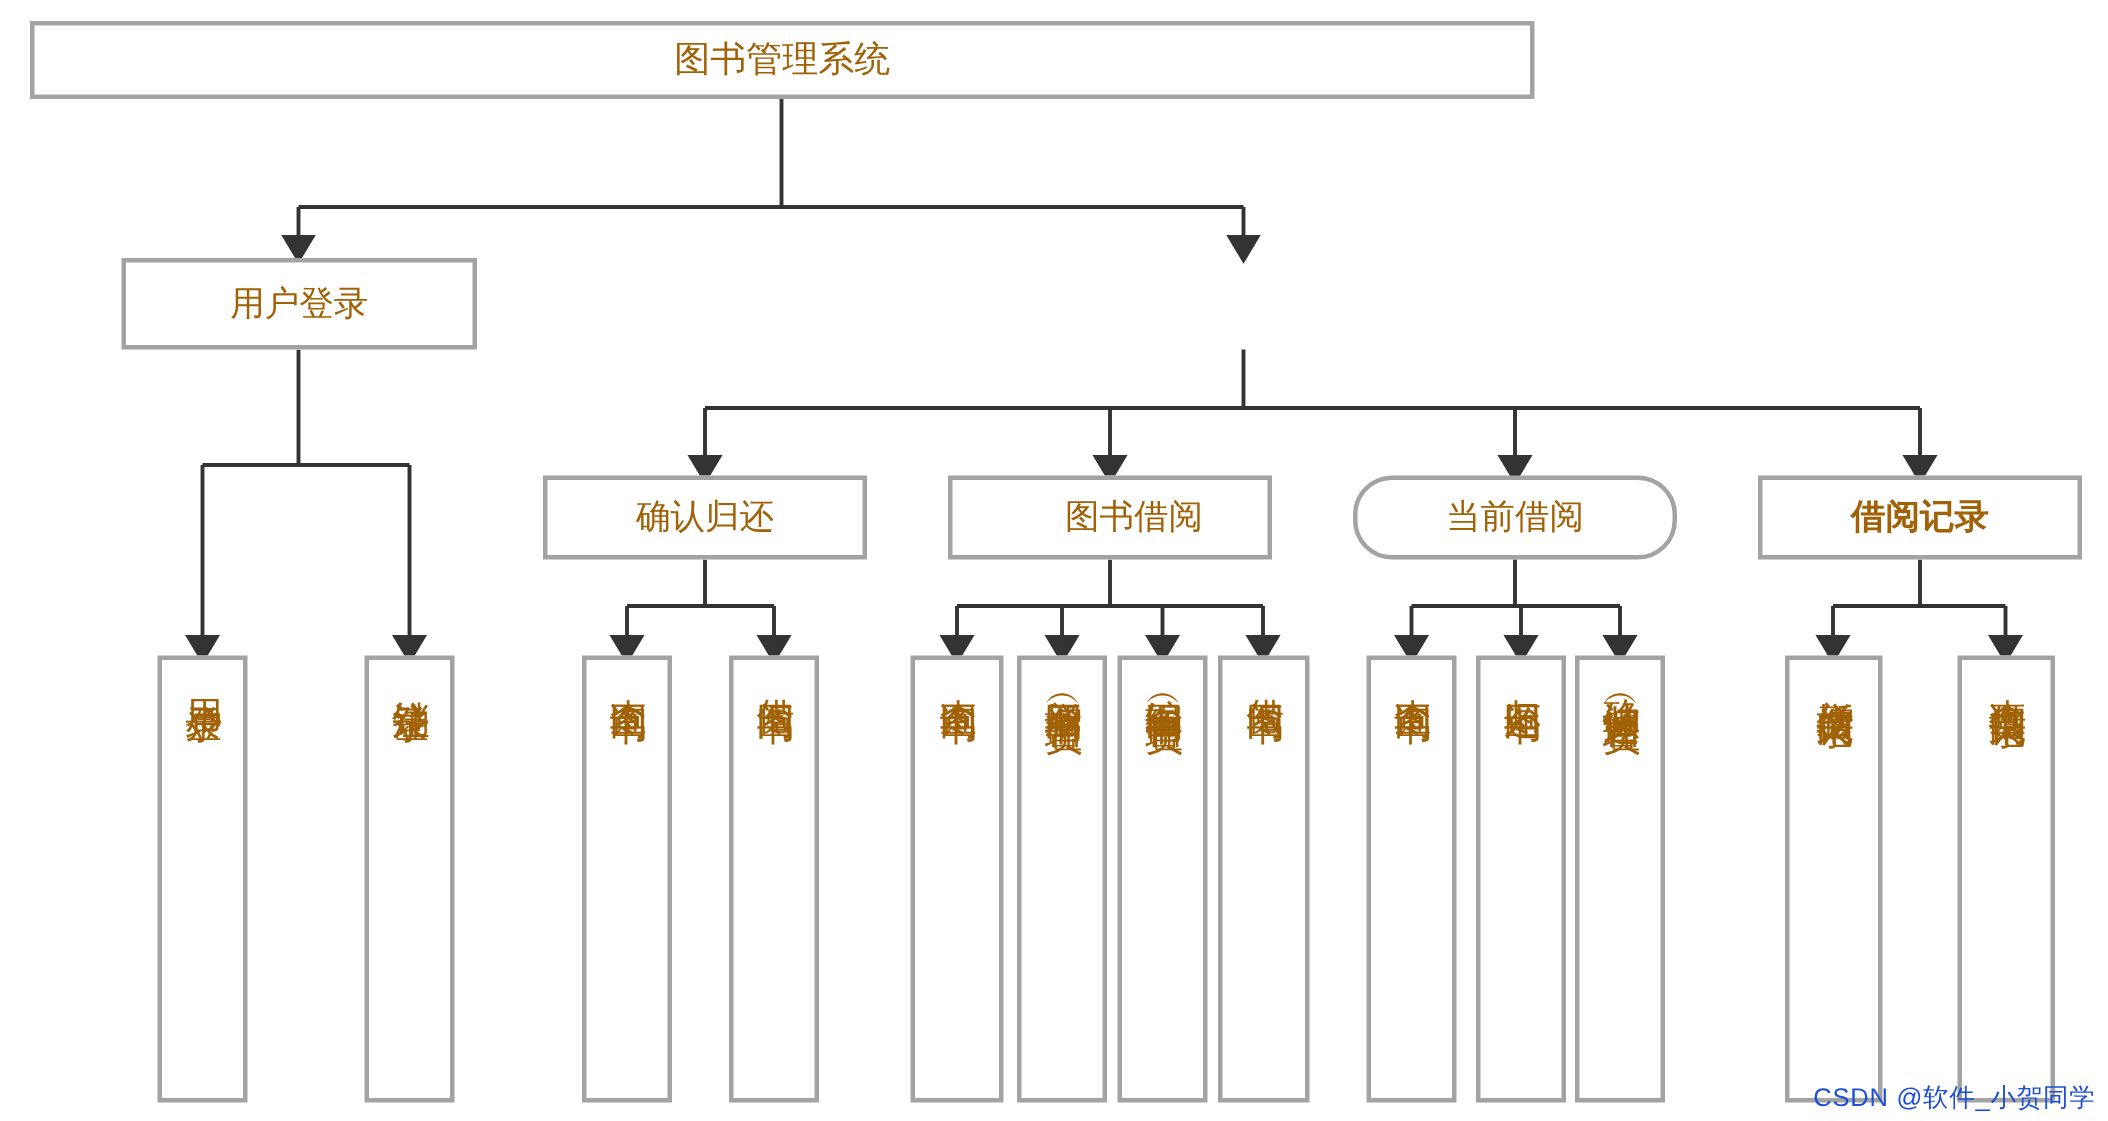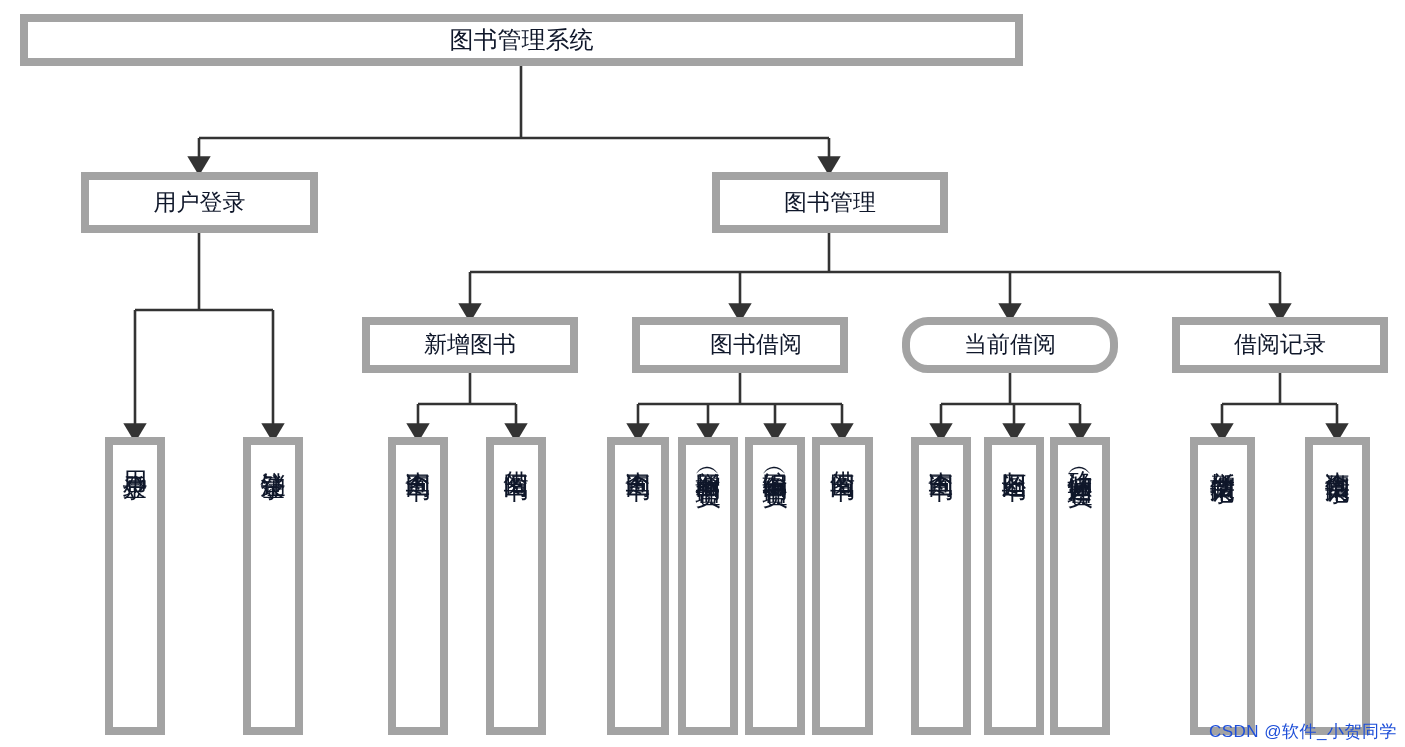--- a/index.html
+++ b/index.html
@@ -23,25 +23,25 @@
     left: 0;
     top: 0;
     width: 1405px;
     height: 747px;
     pointer-events: none;
   }
   .node {
     position: absolute;
     box-sizing: border-box;
     background: #ffffff;
-    border: 8px solid #a3a3a3;
+    border: 3px solid #a3a3a3;
     display: flex;
     align-items: center;
     justify-content: center;
-    color: #0f172a;
+    color: #a16207;
     z-index: 2;
   }
   .node .label {
     display: block;
     text-align: center;
     line-height: 1.12;
     white-space: nowrap;
   }
   
   .node.horiz .label {
@@ -130,34 +130,31 @@
     </g>
   </svg>
 
   <div class="node horiz root" style="left: 20px; top: 14px; width: 1003px; height: 52px;">
     <span class="label">图书管理系统</span>
   </div>
 
   <div class="node horiz" style="left: 81px; top: 172px; width: 237px; height: 61px;">
     <span class="label">用户登录</span>
   </div>
-  <div class="node horiz" style="left: 712px; top: 172px; width: 236px; height: 61px;">
-    <span class="label">图书管理</span>
-  </div>
 
   <div class="node horiz" style="left: 362px; top: 317px; width: 216px; height: 56px;">
-    <span class="label">新增图书</span>
+    <span class="label">确认归还</span>
   </div>
   <div class="node horiz" style="left: 632px; top: 317px; width: 216px; height: 56px; padding-left: 32px;">
     <span class="label">图书借阅</span>
   </div>
   <div class="node horiz" style="left: 902px; top: 317px; width: 216px; height: 56px; border-radius: 26px;">
     <span class="label">当前借阅</span>
   </div>
-  <div class="node horiz" style="left: 1172px; top: 317px; width: 216px; height: 56px;">
+  <div class="node horiz" style="left: 1172px; top: 317px; width: 216px; height: 56px; font-weight: bold;">
     <span class="label">借阅记录</span>
   </div>
 
   <div class="node vert" style="left: 105px; top: 437px; width: 60px; height: 298px;">
     <span class="label">用户登录</span>
   </div>
   <div class="node vert" style="left: 243px; top: 437px; width: 60px; height: 298px;">
     <span class="label">注销登录</span>
   </div>
   <div class="node vert" style="left: 388px; top: 437px; width: 60px; height: 298px;">

